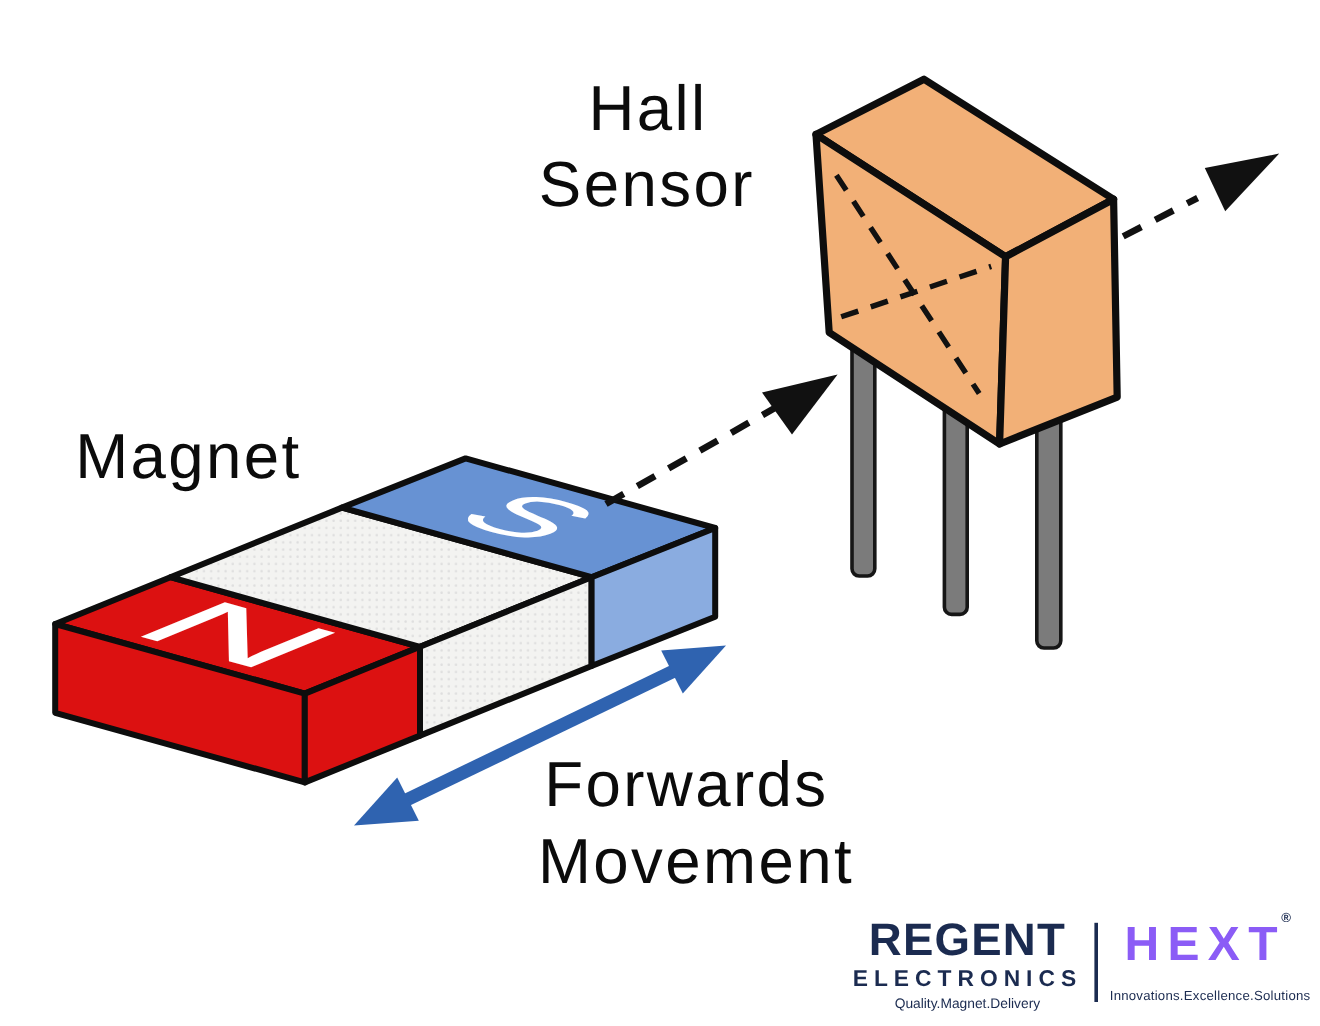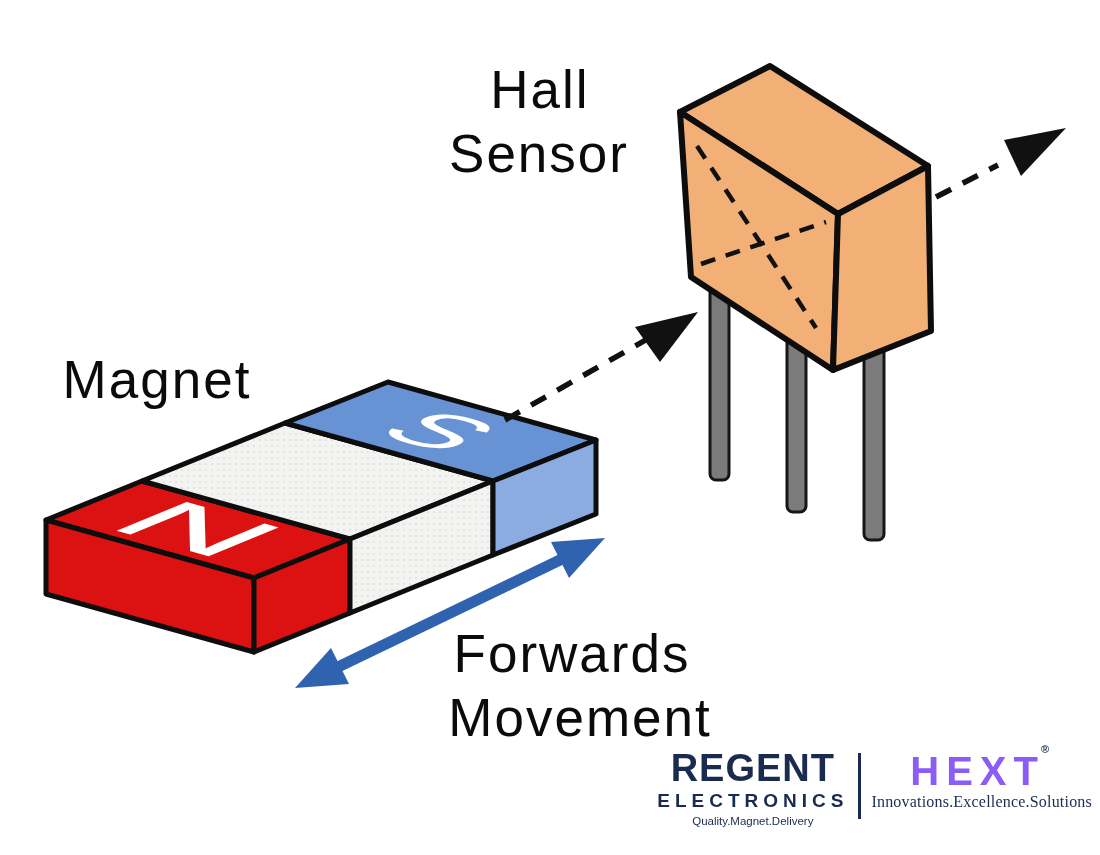--- a/index.html
+++ b/index.html
@@ -8,30 +8,30 @@
   svg{position:absolute;left:0;top:0;}
   .face{stroke:#0d0d0d;stroke-width:6;stroke-linejoin:round;}
   .mface{stroke:#0d0d0d;stroke-width:5;stroke-linejoin:round;}
   .pin{stroke:#161616;stroke-width:3;}
   .xline{stroke:#111111;stroke-width:4.5;stroke-dasharray:15 11;fill:none;}
   .dash{stroke:#111111;stroke-width:5.5;stroke-dasharray:17 13;fill:none;}
   .bshaft{stroke-width:11;fill:none;}
   .lbl{fill:#0b0b0b;font-size:53px;letter-spacing:2px;font-family:"Liberation Sans",sans-serif;}
   .pole{fill:#ffffff;font-size:95px;font-family:"Liberation Sans",sans-serif;}
   
-  .branding{position:absolute;right:8px;bottom:28px;display:flex;align-items:flex-start;justify-content:center;}
+  .branding{position:absolute;right:8px;bottom:12px;display:flex;align-items:flex-start;justify-content:center;}
   .brand-left{display:flex;flex-direction:column;align-items:center;}
   .regent-name{font-size:38px;font-weight:700;letter-spacing:1px;line-height:1;}
   .regent-sub{font-size:19px;font-weight:700;letter-spacing:5px;margin-top:3px;}
   .regent-tag{font-size:11.5px;font-weight:400;margin-top:3px;}
   .brand-divider{width:3px;height:66px;margin:4px 10px 0 10px;}
   .brand-right{display:flex;flex-direction:column;align-items:center;padding-top:2px;}
   .hext-name{font-size:40px;font-weight:700;letter-spacing:7px;line-height:1;position:relative;}
   .hext-name sup{font-size:11px;letter-spacing:0;position:relative;top:-18px;left:-4px;}
-  .hext-tag{font-size:16px;font-weight:400;margin-top:2px;letter-spacing:0.2px;font-family:Liberation Serif, serif;}
+  .hext-tag{font-size:11px;font-weight:400;margin-top:17px;letter-spacing:0.2px;}
 </style>
 </head>
 <body>
 
 <div class="stage">
 
   <svg width="1100" height="855" viewBox="0 0 1100 855">
     <defs>
       <pattern id="dots" width="6" height="6" patternUnits="userSpaceOnUse">
         <rect width="6" height="6" fill="#f3f3f1"></rect>

